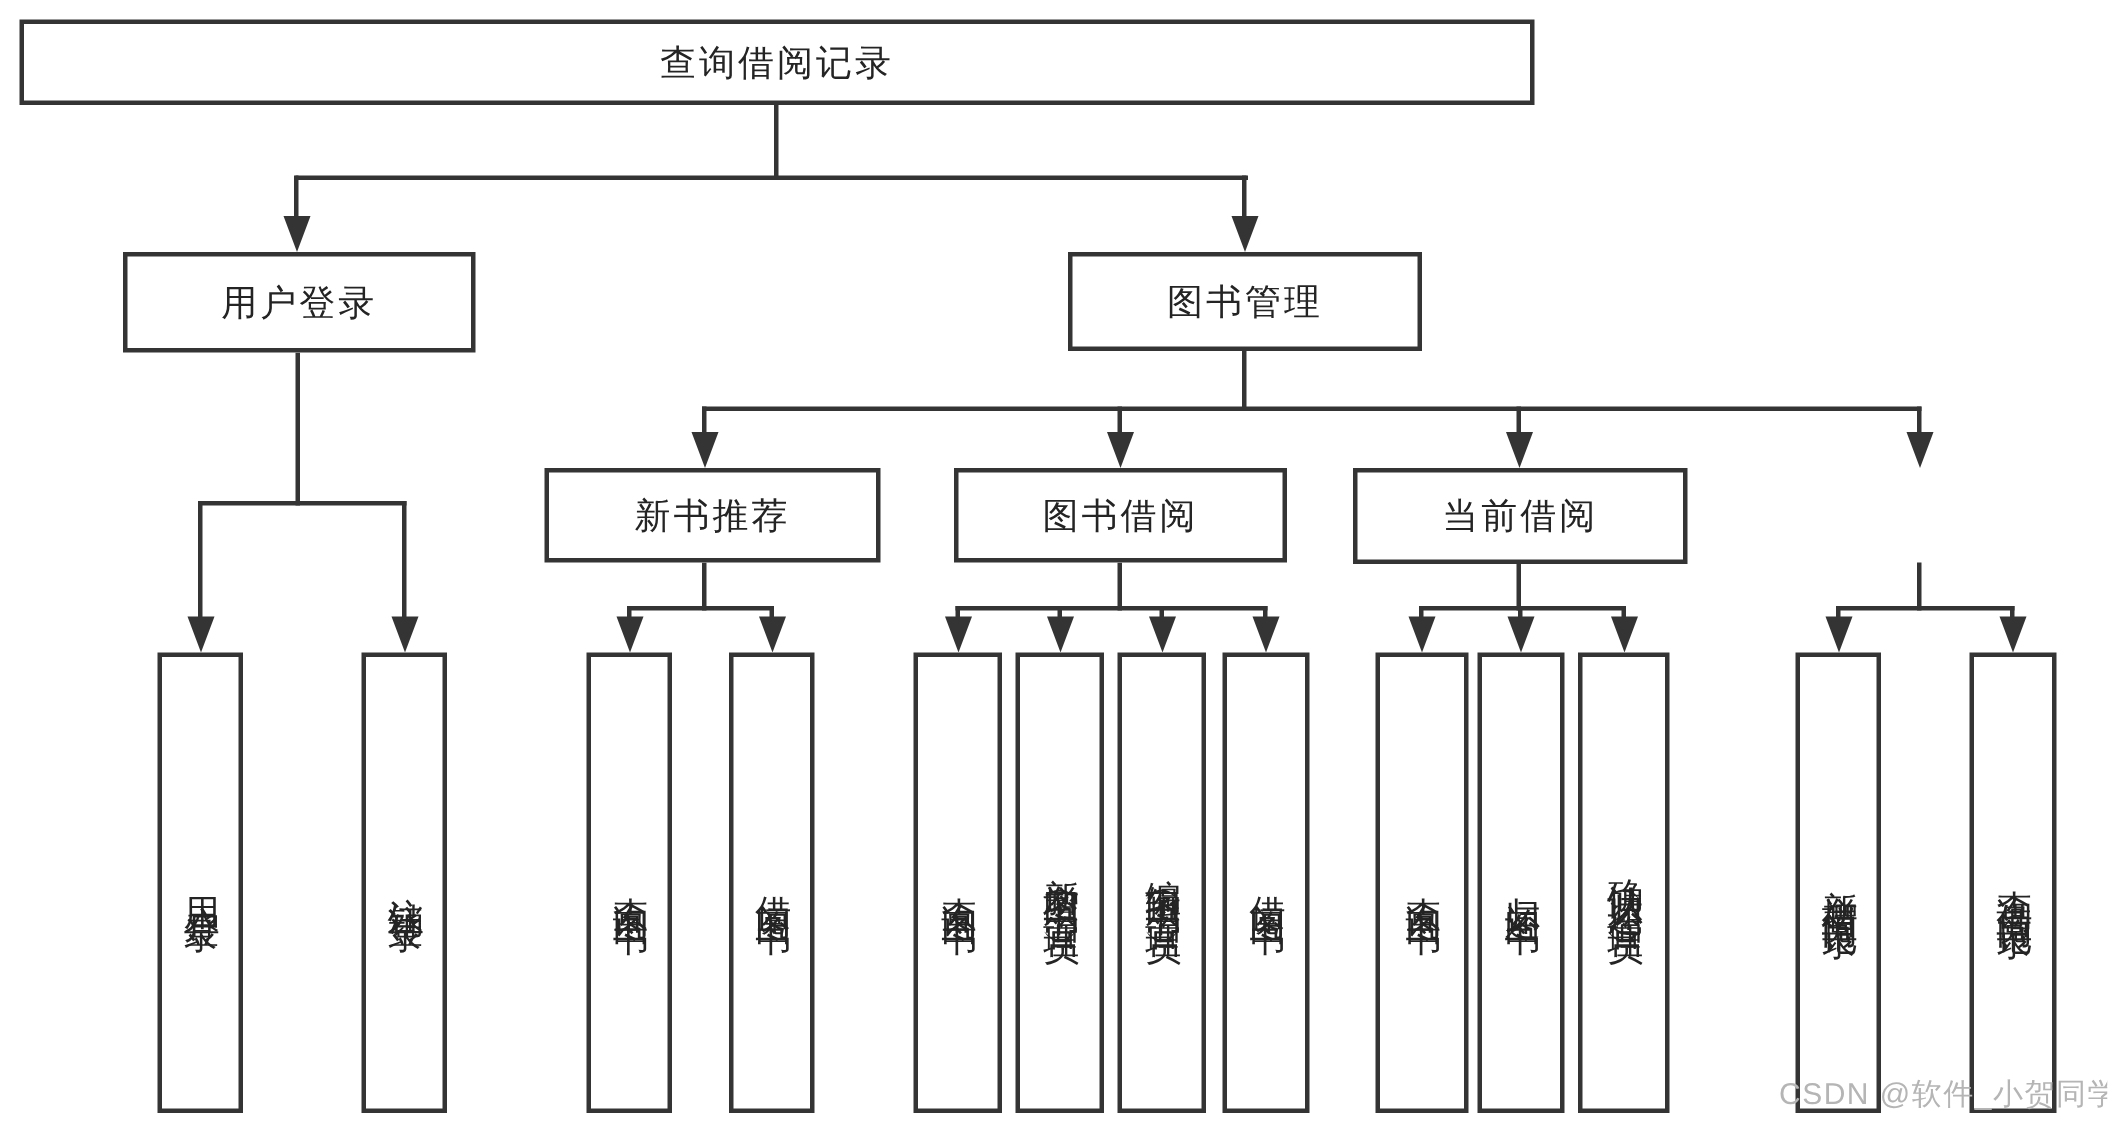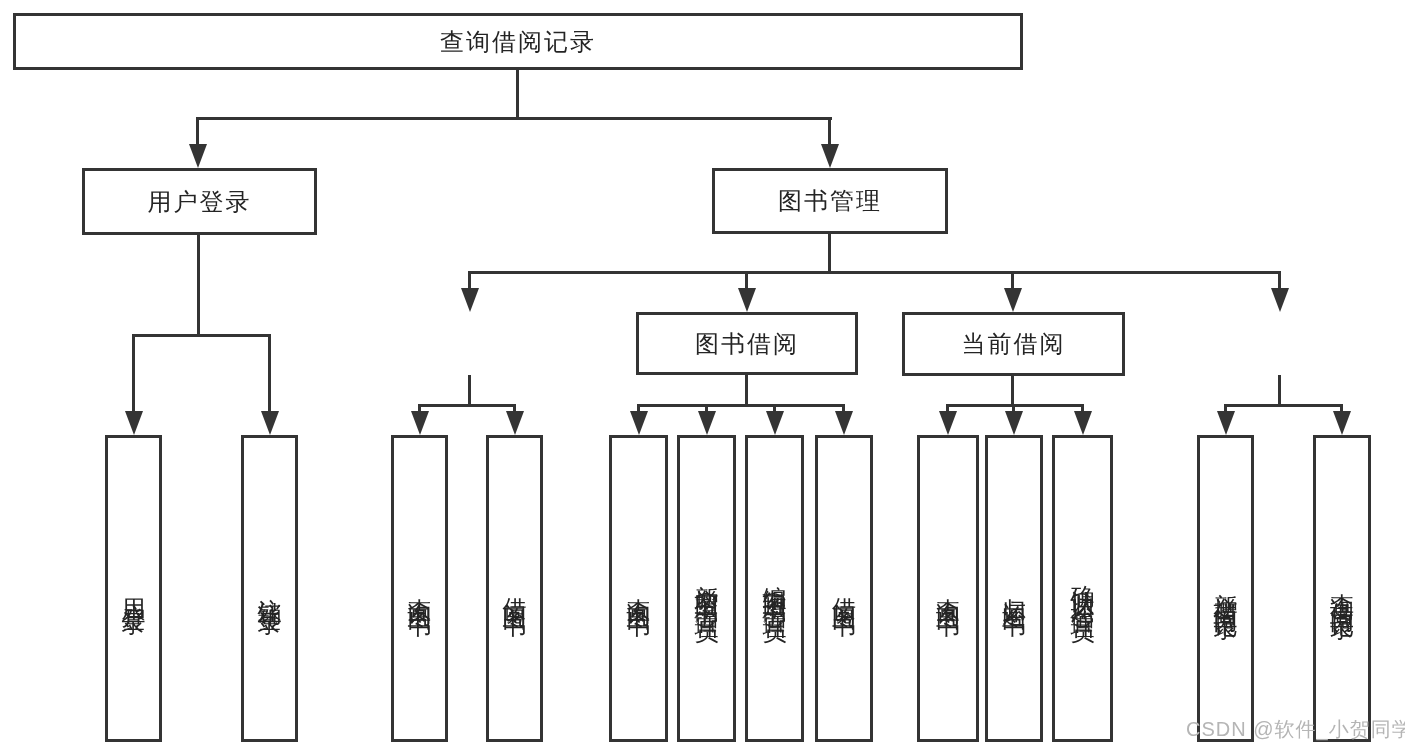--- a/index.html
+++ b/index.html
@@ -57,20 +57,21 @@
   <div class="hline" style="left:468px;top:271px;width:813px;height:3px;"></div>
   <div class="vline" style="left:468px;top:271px;width:3px;height:19px;"></div>
   <div class="ah" style="left:461px;top:288px;"></div>
   <div class="vline" style="left:745px;top:271px;width:3px;height:19px;"></div>
   <div class="ah" style="left:738px;top:288px;"></div>
   <div class="vline" style="left:1011px;top:271px;width:3px;height:19px;"></div>
   <div class="ah" style="left:1004px;top:288px;"></div>
   <div class="vline" style="left:1278px;top:271px;width:3px;height:19px;"></div>
   <div class="ah" style="left:1271px;top:288px;"></div>
 
+  <div class="node" style="left:363px;top:312px;width:224px;height:63px;">新书推荐</div>
   <div class="node" style="left:636px;top:312px;width:222px;height:63px;">图书借阅</div>
   <div class="node" style="left:902px;top:312px;width:223px;height:64px;">当前借阅</div>
 
   <div class="vline" style="left:468px;top:375px;width:3px;height:32px;"></div>
   <div class="hline" style="left:418px;top:404px;width:98px;height:3px;"></div>
   <div class="vline" style="left:418px;top:404px;width:3px;height:10px;"></div>
   <div class="ah" style="left:411px;top:411px;"></div>
   <div class="vline" style="left:513px;top:404px;width:3px;height:10px;"></div>
   <div class="ah" style="left:506px;top:411px;"></div>
 

